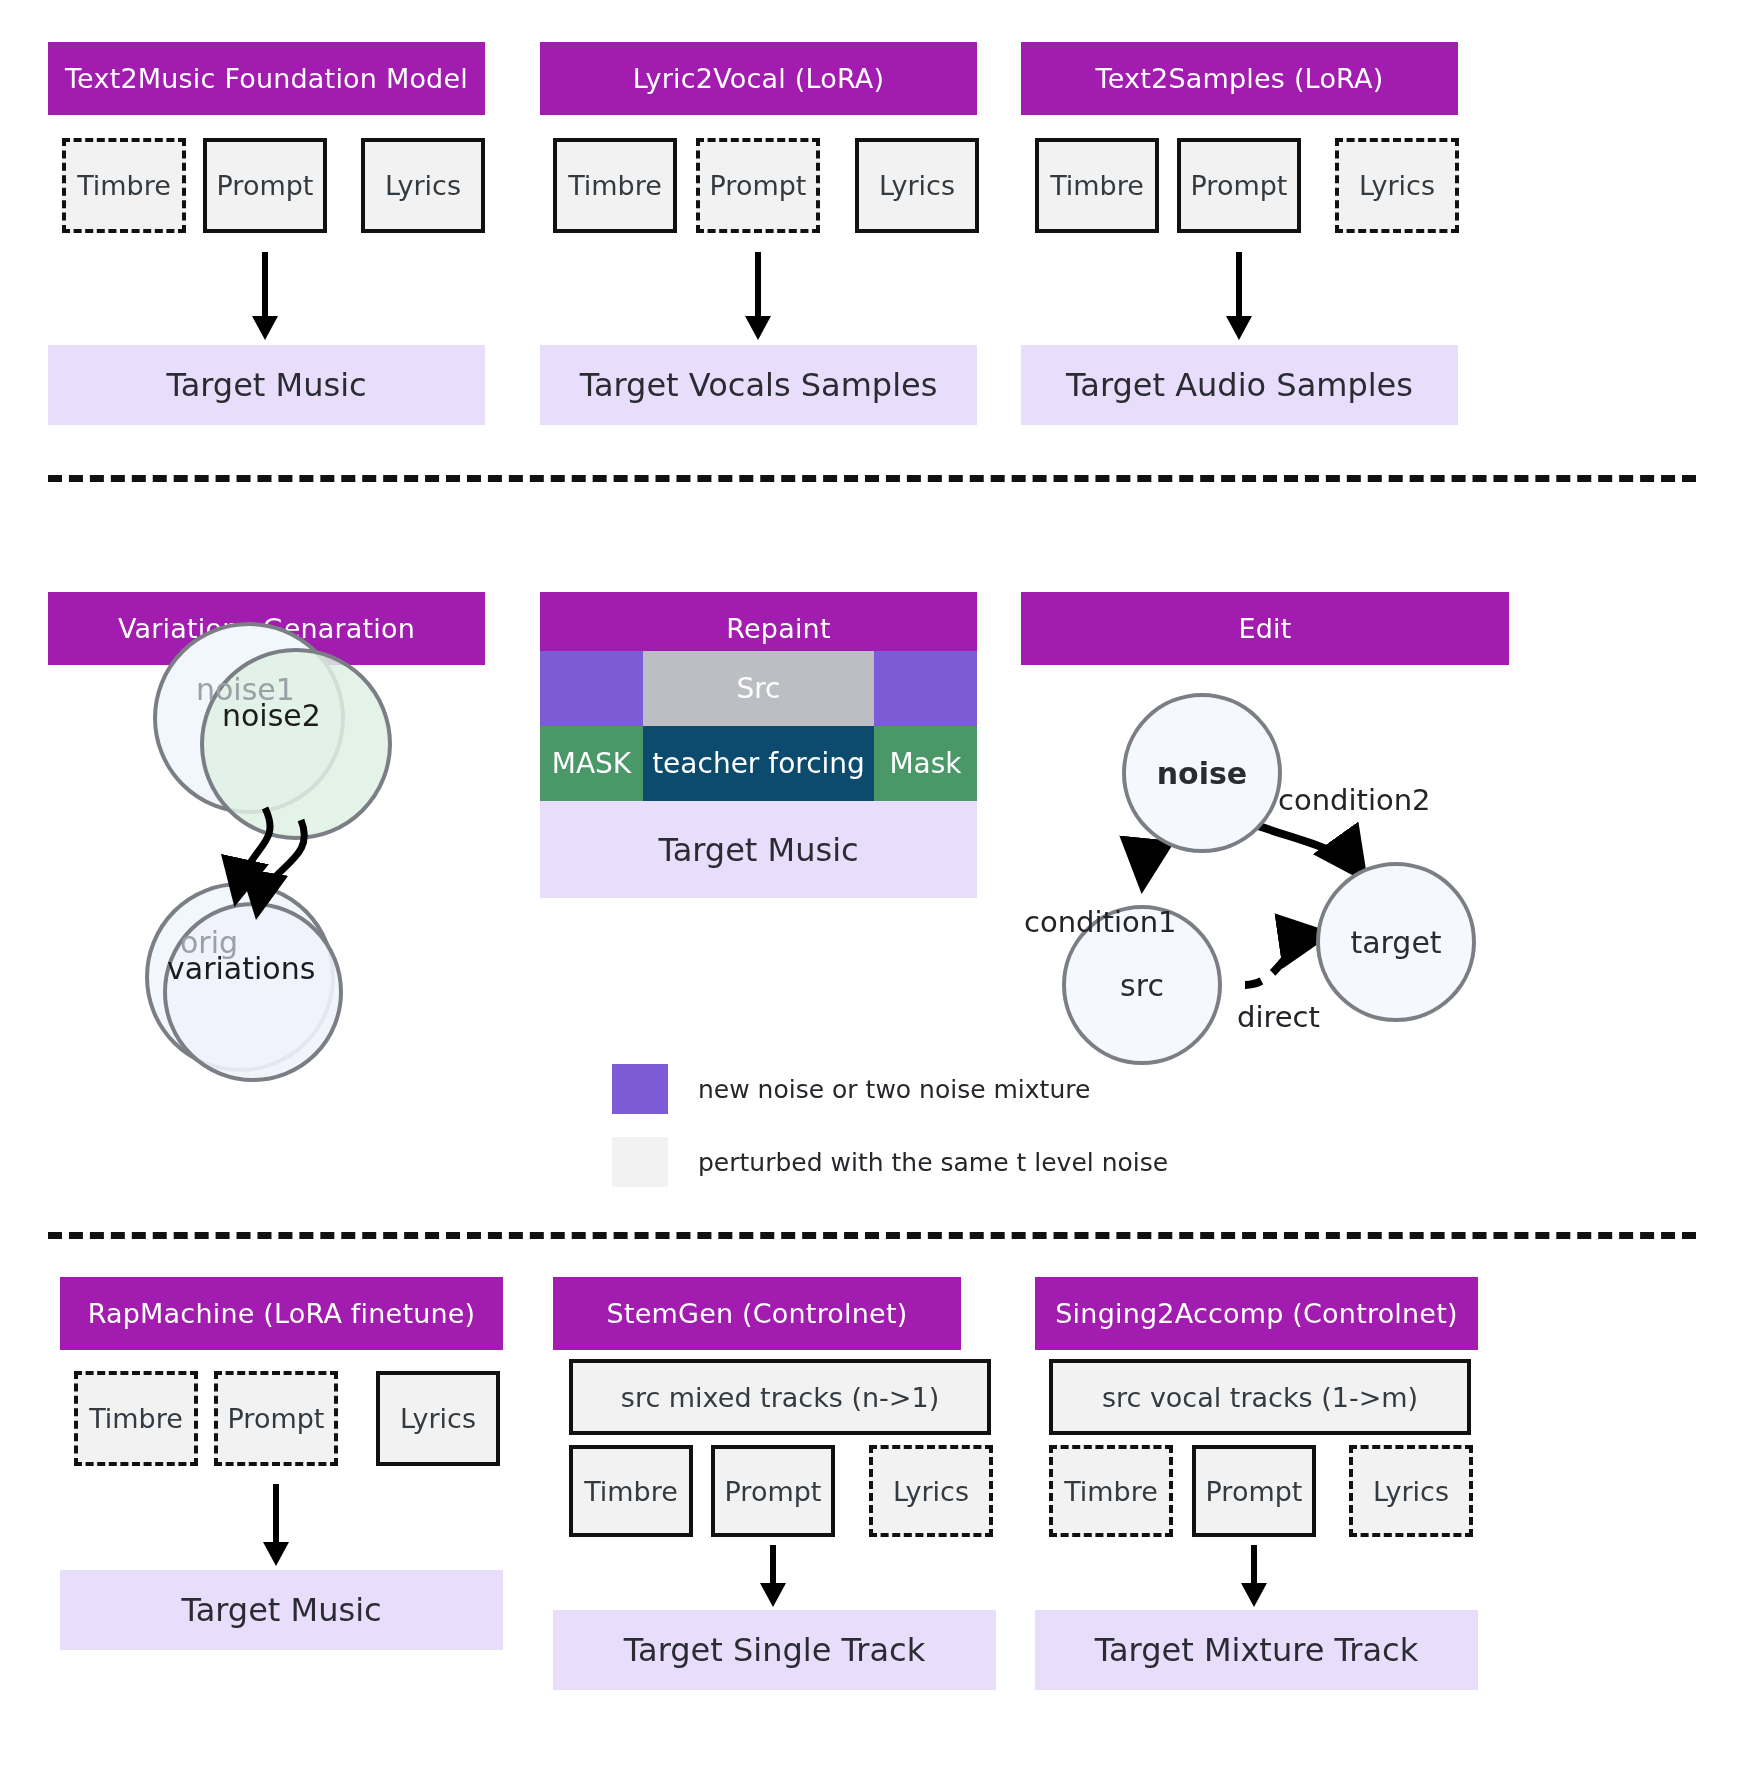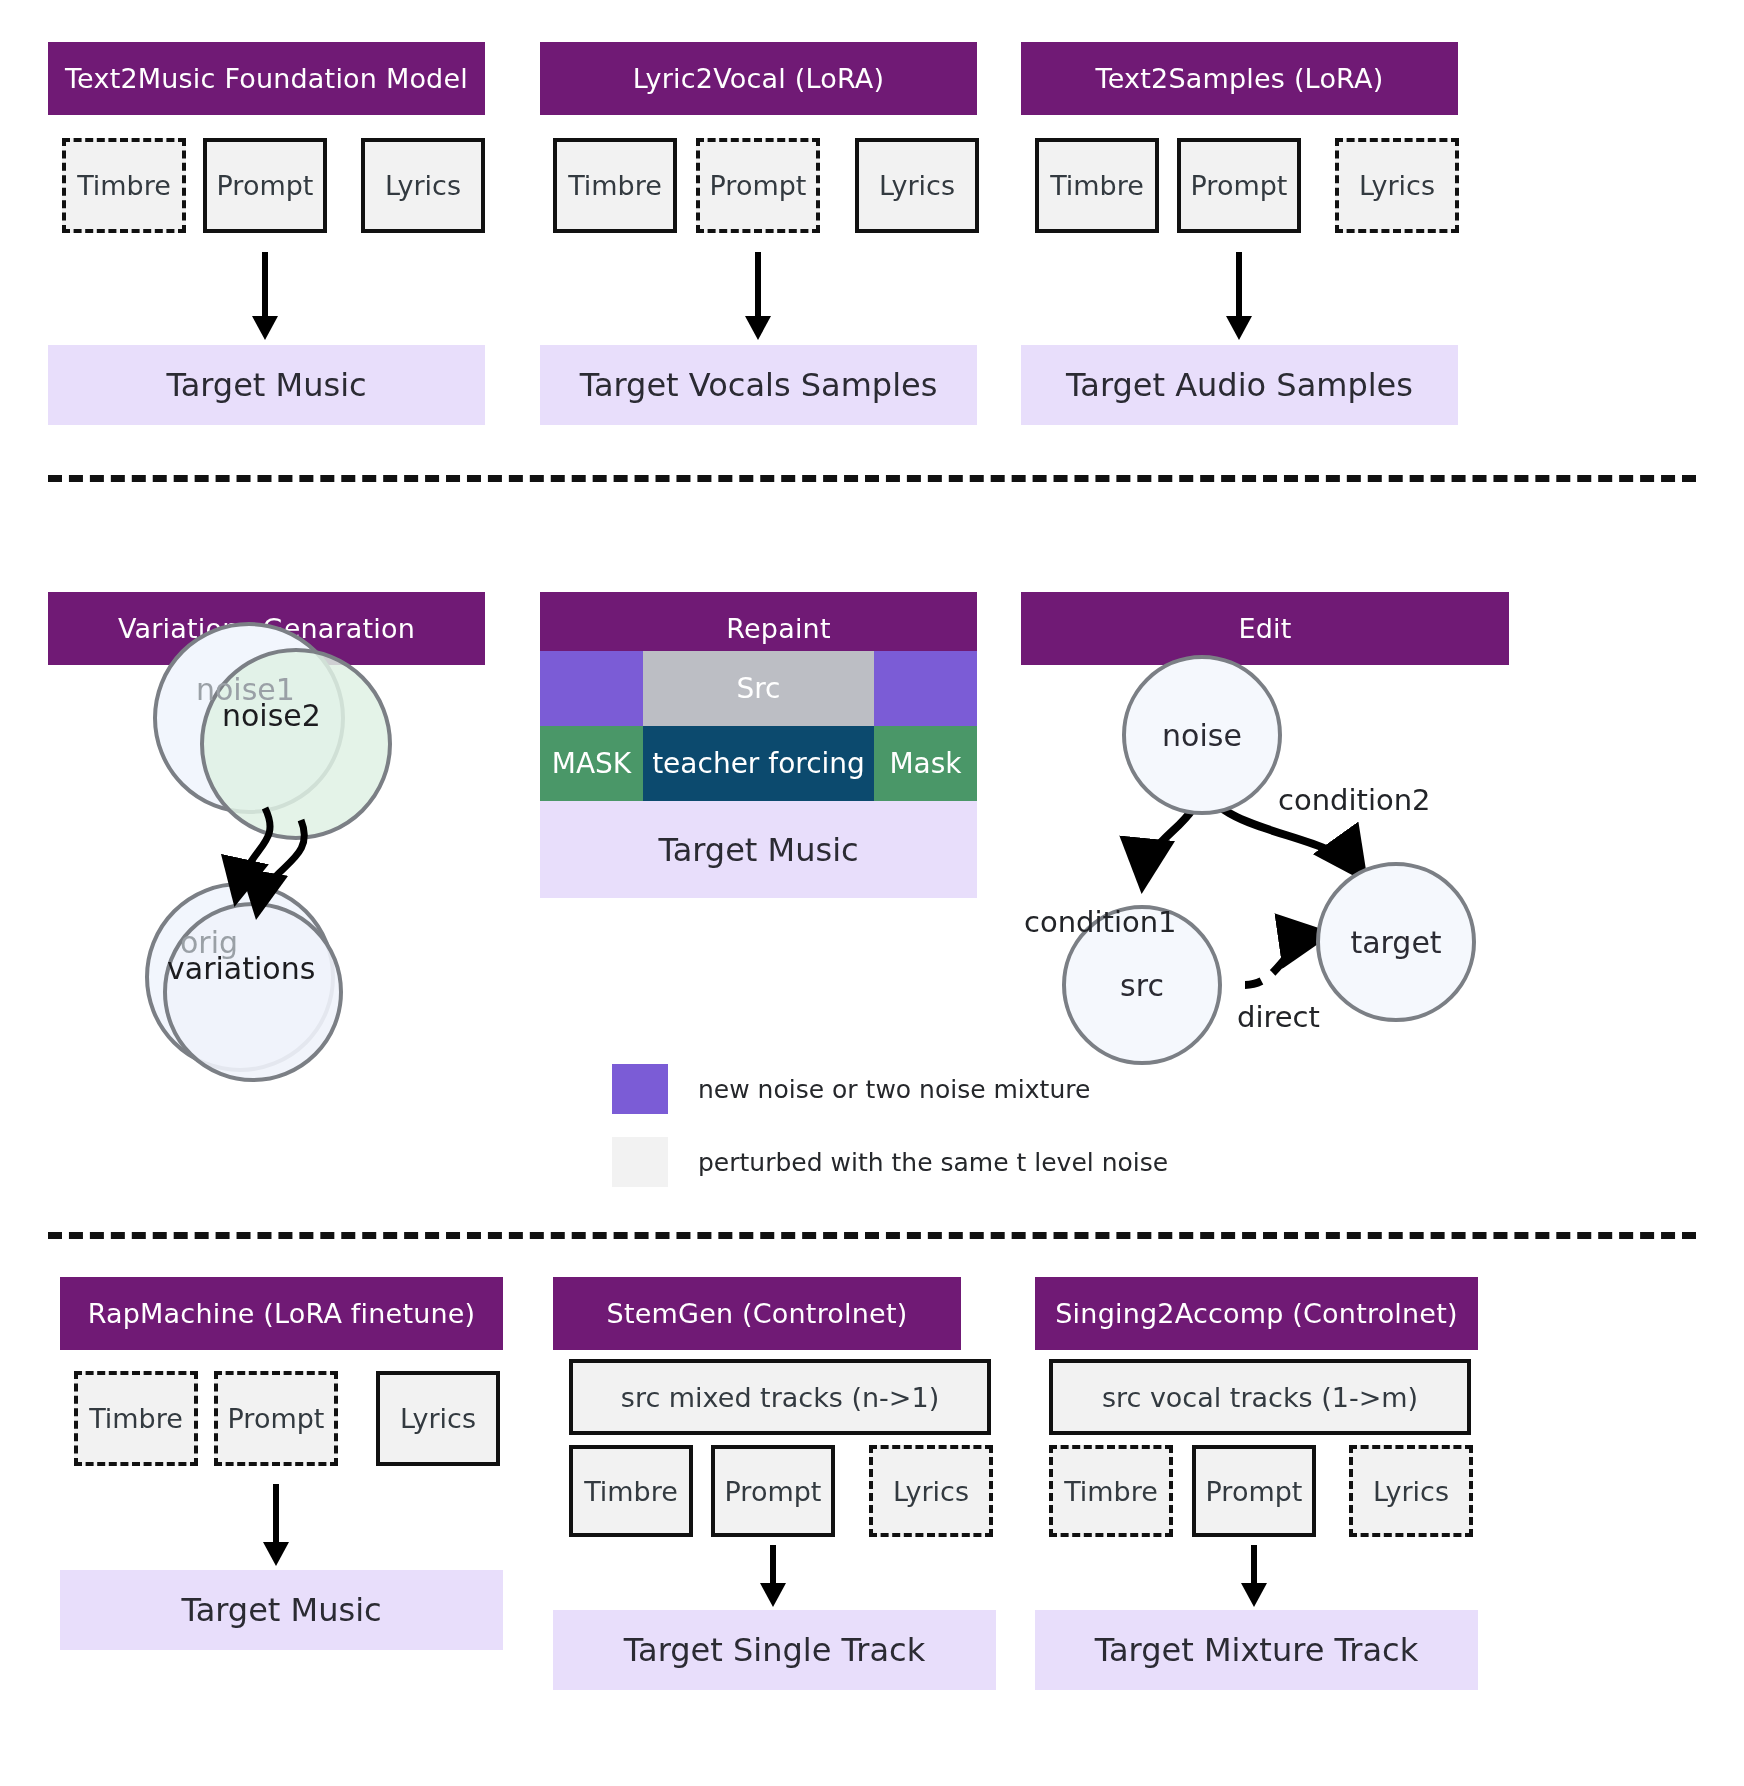--- a/index.html
+++ b/index.html
@@ -6,21 +6,21 @@
   html, body { margin:0; padding:0; background:#ffffff; }
   body {
     width:1744px; height:1786px;
     font-family:"DejaVu Sans", sans-serif;
     position:relative;
     overflow:hidden;
   }
   .canvas { position:absolute; inset:0; }
   .title-bar {
     position:absolute;
-    background:#701a75;
+    background:#a21caf;
     color:#ffffff;
     display:flex; align-items:center; justify-content:center;
     font-size:27px;
     letter-spacing:.2px;
     white-space:nowrap;
   }
   .target-bar {
     position:absolute;
     background:#e8defb;
     color:#2b2b33;
@@ -186,21 +186,21 @@
   <div class="target-bar" style="left:540px;top:801px;width:437px;height:97px;">Target Music</div>
 
   <div class="legend-sw" style="left:612px;top:1064px;width:56px;height:50px;background:#7b5cd6;"></div>
   <div class="legend-tx" style="left:698px;top:1075px;">new noise or two noise mixture</div>
 
   <div class="legend-sw" style="left:612px;top:1137px;width:56px;height:50px;background:#f2f2f2;"></div>
   <div class="legend-tx" style="left:698px;top:1148px;">perturbed with the same t level noise</div>
 
   <div class="title-bar" style="left:1021px;top:592px;width:488px;height:73px;">Edit</div>
 
-  <div class="node" style="left:1122px;top:655px;width:160px;height:160px;">noise</div>
+  <div class="node" style="left:1122px;top:693px;width:160px;height:160px;font-weight:bold;">noise</div>
   <div class="node" style="left:1062px;top:905px;width:160px;height:160px;">src</div>
   <div class="node" style="left:1316px;top:862px;width:160px;height:160px;">target</div>
 
   <div class="edge-label" style="left:1024px;top:905px;">condition1</div>
   <div class="edge-label" style="left:1278px;top:783px;">condition2</div>
   <div class="edge-label" style="left:1237px;top:1000px;">direct</div>
 
   <div class="divider" style="left:48px;top:1232px;width:1648px;"></div>
 
   <div class="title-bar" style="left:60px;top:1277px;width:443px;height:73px;">RapMachine (LoRA finetune)</div>

